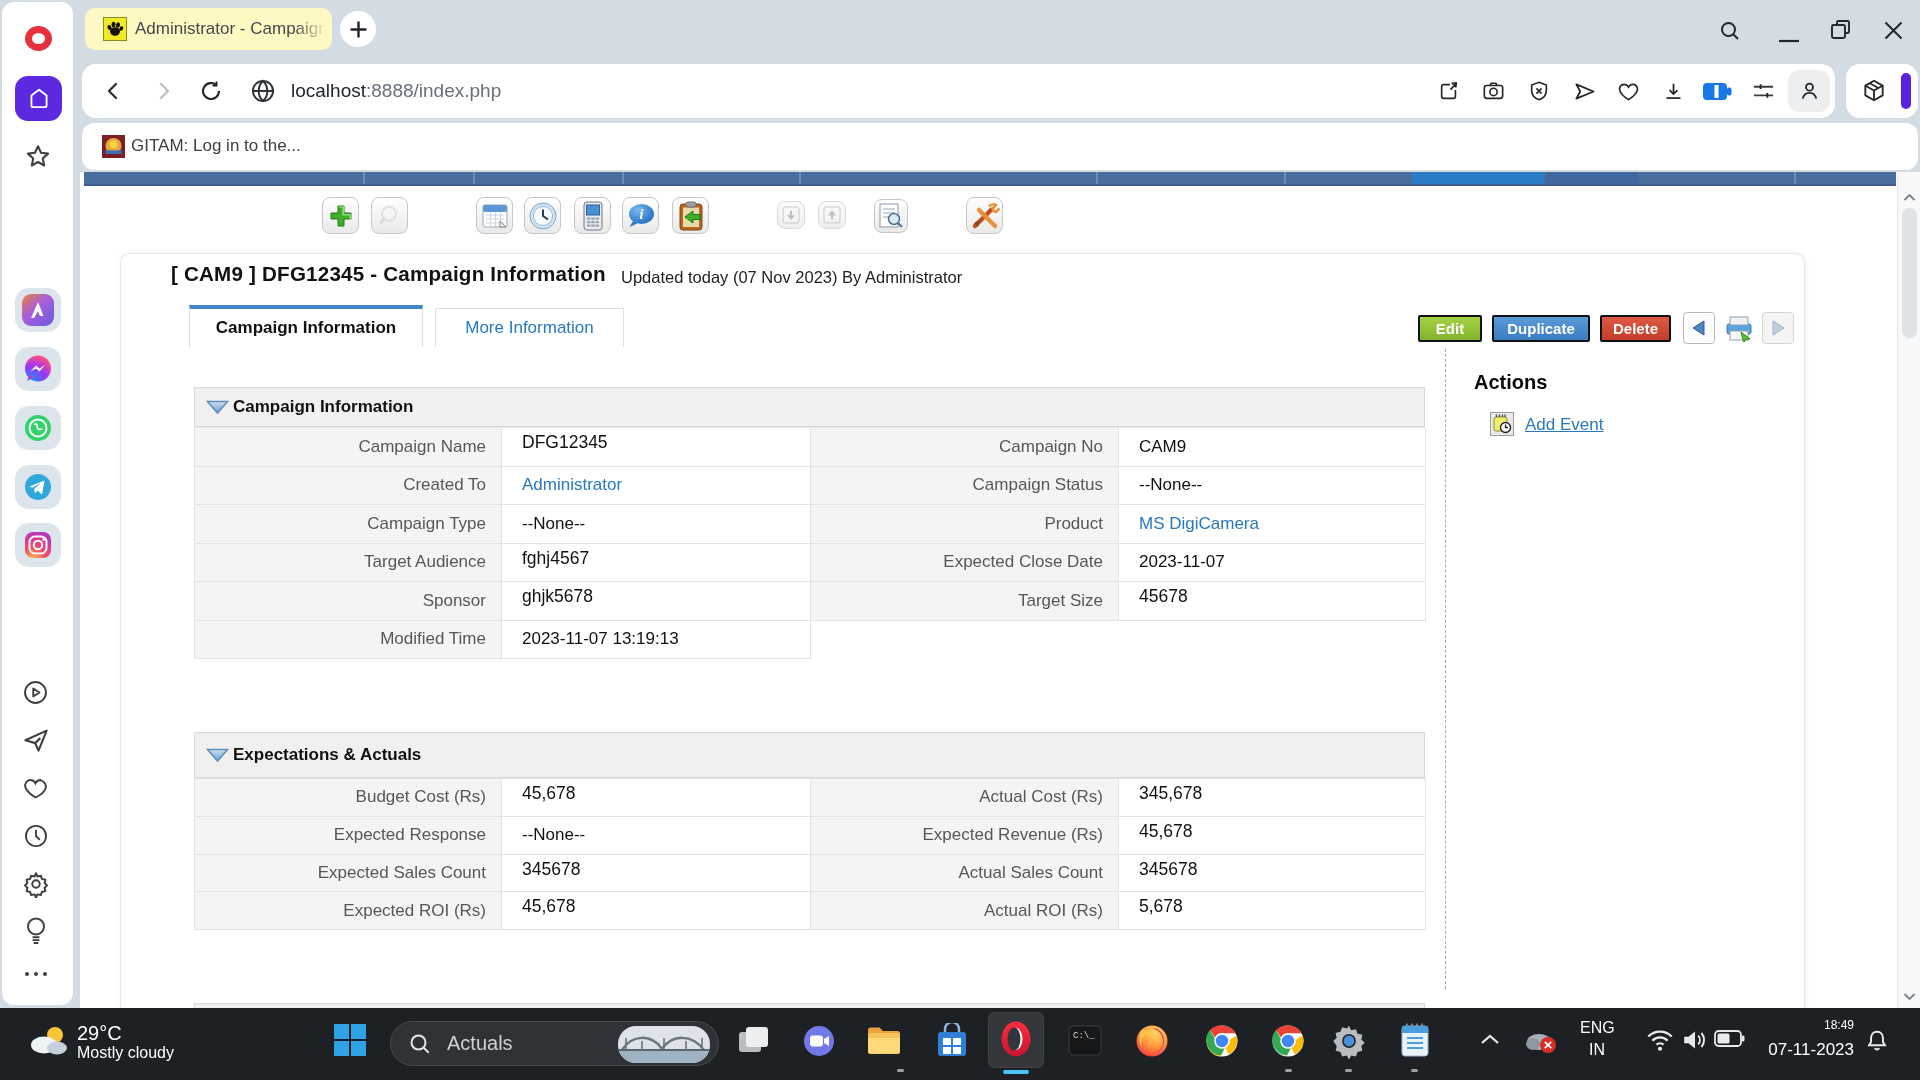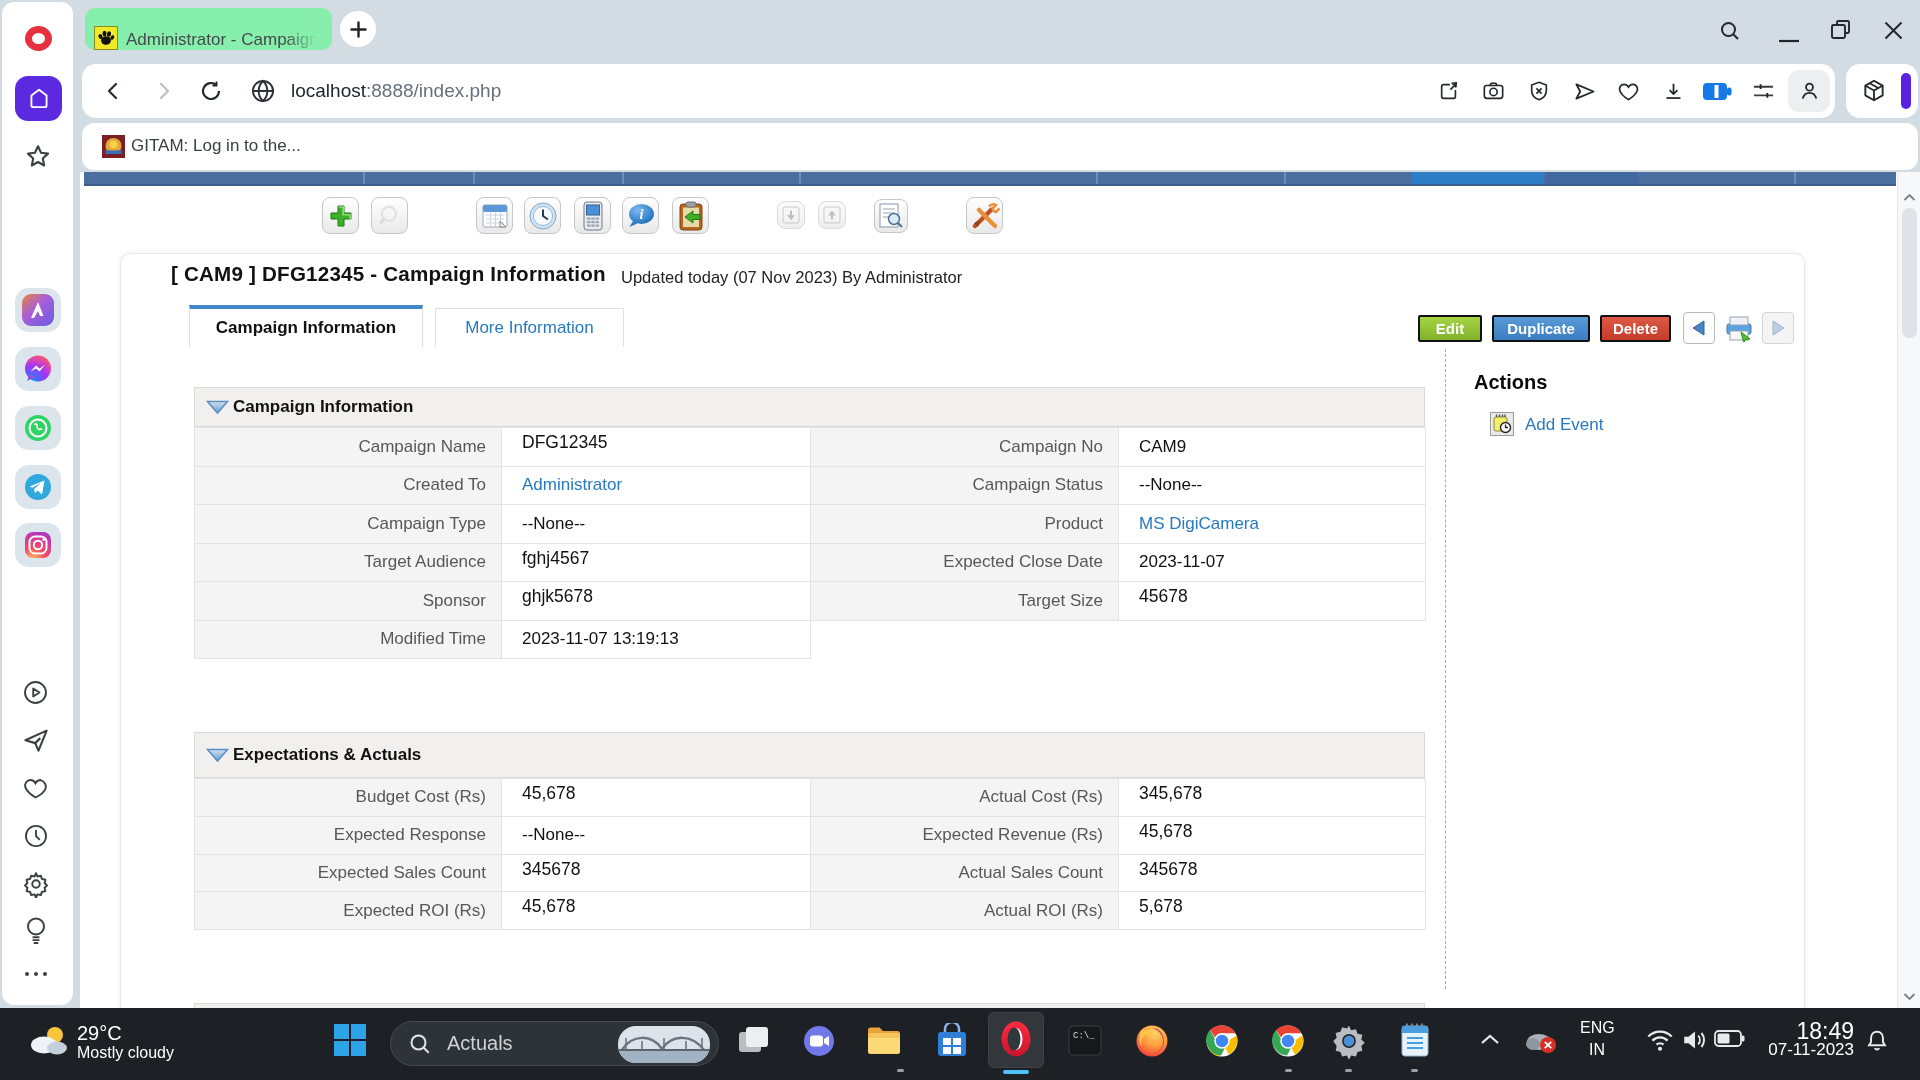--- a/index.html
+++ b/index.html
@@ -6,21 +6,21 @@
   html,body { width:1920px; height:1080px; overflow:hidden; font-family:"Liberation Sans", sans-serif; }
   .abs { position:absolute; }
   body { position:relative; background:#d3dbe3; }
 
   
   .sidebar { left:2px; top:2px; width:71px; height:1003px; background:#fff; border-radius:12px; }
   .sideicon { position:absolute; left:0; width:71px; display:flex; justify-content:center; }
   .msgbox { position:absolute; left:15px; width:46px; height:44px; background:#dde5ec; border-radius:14px; display:flex; align-items:center; justify-content:center; }
 
   
-  .tab { left:85px; top:8px; width:247px; height:42px; background:#86efac; border-radius:10px; display:flex; align-items:flex-end; padding-left:9px; }
+  .tab { left:85px; top:8px; width:247px; height:42px; background:#fef9c3; border-radius:10px; display:flex; align-items:center; padding-left:18px; }
   .tabtitle { font-size:17px; color:#45494d; margin-left:8px; white-space:nowrap; overflow:hidden; width:195px;
     -webkit-mask-image:linear-gradient(90deg,#000 82%,transparent 98%); }
   .plusbtn { left:340px; top:11px; width:36px; height:36px; background:#fff; border-radius:50%; display:flex; align-items:center; justify-content:center; }
 
   
   .addrbar { left:82px; top:64px; width:1753px; height:54px; background:#fff; border-radius:14px; }
   .extcard { left:1846px; top:64px; width:72px; height:54px; background:#fff; border-radius:14px; }
   .purplepill { left:1901px; top:73px; width:10px; height:36px; background:#5b21e0; border-radius:6px; }
   .url { position:absolute; left:209px; top:16px; font-size:19px; color:#1d242b; }
   .url span { color:#65707c; }
@@ -45,21 +45,21 @@
   .psub { position:absolute; left:500px; top:14px; font-size:16.5px; color:#222; }
   .tab1 { position:absolute; left:68px; top:51px; width:234px; height:42px; background:#fff; border-top:4px solid #4288c9; border-left:1px solid #ddd; border-right:1px solid #ddd; text-align:center; line-height:38px; font-weight:bold; font-size:17px; color:#111; }
   .tab2 { position:absolute; left:314px; top:54px; width:189px; height:39px; background:#fff; border:1px solid #e0e0e0; border-bottom:none; text-align:center; line-height:37px; font-size:17px; color:#2779c0; }
   .btn { position:absolute; top:61px; height:27px; border:2px solid #111; border-radius:2px; color:#fff; font-weight:bold; font-size:15px; text-align:center; line-height:23px; }
   .btnEdit { left:1297px; width:64px; background:linear-gradient(#a6d343,#7fb22a); }
   .btnDup  { left:1371px; width:98px; background:linear-gradient(#5a9ad8,#3a7cc0); }
   .btnDel  { left:1479px; width:71px; background:linear-gradient(#dd5a44,#c43c2b); }
   .navbtn { position:absolute; top:58px; width:32px; height:32px; border:1px solid #bbb; border-radius:4px; background:#fdfdfd; display:flex; align-items:center; justify-content:center; }
   .dashline { position:absolute; left:1324px; top:95px; width:0px; height:640px; border-left:1px dashed #a9a9a9; }
   .actions { position:absolute; left:1353px; top:117px; font-size:20px; font-weight:bold; color:#0a0a0a; }
-  .addevent { position:absolute; left:1404px; top:161px; font-size:17px; color:#2779c0; }
+  .addevent { position:absolute; left:1404px; top:161px; font-size:17px; color:#2779c0; text-decoration:underline; }
 
   
   .sect { position:absolute; left:73px; width:1231px; border:1px solid #d8d8d8; background:#f1f0ee; height:40px; }
   .secttitle { position:absolute; left:38px; top:9px; font-size:17px; font-weight:bold; color:#111; }
   table.grid { position:absolute; left:73px; border-collapse:collapse; width:1231px; table-layout:fixed; }
   table.grid td { border:1px solid #e4e4e4; height:38.5px; } table.t2 td { height:37.8px; font-size:16px; padding:0; }
   table.grid td.lbl { background:#f4f4f4; color:#575757; text-align:right; padding-right:15px; font-size:17px; }
   table.grid td.val { background:#fff; color:#111; padding-left:20px; font-size:17px; }
   table.grid td.val.up { vertical-align:top; padding-top:4px; font-size:17.5px; }
   table.grid td.val a { color:#2779c0; text-decoration:none; }
@@ -718,18 +718,18 @@
     </svg></div>
 <div class="abs" style="left:1681px; top:1028px;"><svg width="28" height="24" viewBox="0 0 26 22">
       <path d="M3 8v6h4l6 5V3L7 8z" fill="#e8eaec"></path>
       <path d="M16 7a6 6 0 0 1 0 8M19 4.5a10 10 0 0 1 0 13" fill="none" stroke="#e8eaec" stroke-width="1.8"></path>
     </svg></div>
 <div class="abs" style="left:1714px; top:1030px;"><svg width="32" height="18">
       <rect x="1" y="1" width="26" height="15" rx="3.5" fill="none" stroke="#e8eaec" stroke-width="1.8"></rect>
       <rect x="27.5" y="5.5" width="3" height="6" rx="1.5" fill="#e8eaec"></rect>
       <rect x="3.5" y="3.5" width="12" height="10" rx="1.5" fill="#e8eaec"></rect>
     </svg></div>
-<div class="abs traytxt" style="right:66px; top:1018px; font-size:23px; text-align:right;">18:49</div>
+<div class="abs traytxt" style="right:66px; top:1018px; font-size:12px; text-align:right;">18:49</div>
 <div class="abs traytxt" style="right:66px; top:1040px; font-size:17px; text-align:right;">07-11-2023</div>
 <div class="abs" style="left:1864px; top:1028px;"><svg width="26" height="26" viewBox="0 0 24 24" fill="none" stroke="#e8eaec" stroke-width="1.8">
       <path d="M12 3.5c3.5 0 5.5 2.5 5.5 6v3.5l1.8 3H4.7l1.8-3V9.5c0-3.5 2-6 5.5-6z"></path>
       <path d="M10 18.5a2.2 2.2 0 0 0 4 0"></path>
     </svg></div>
 
 </body></html>

